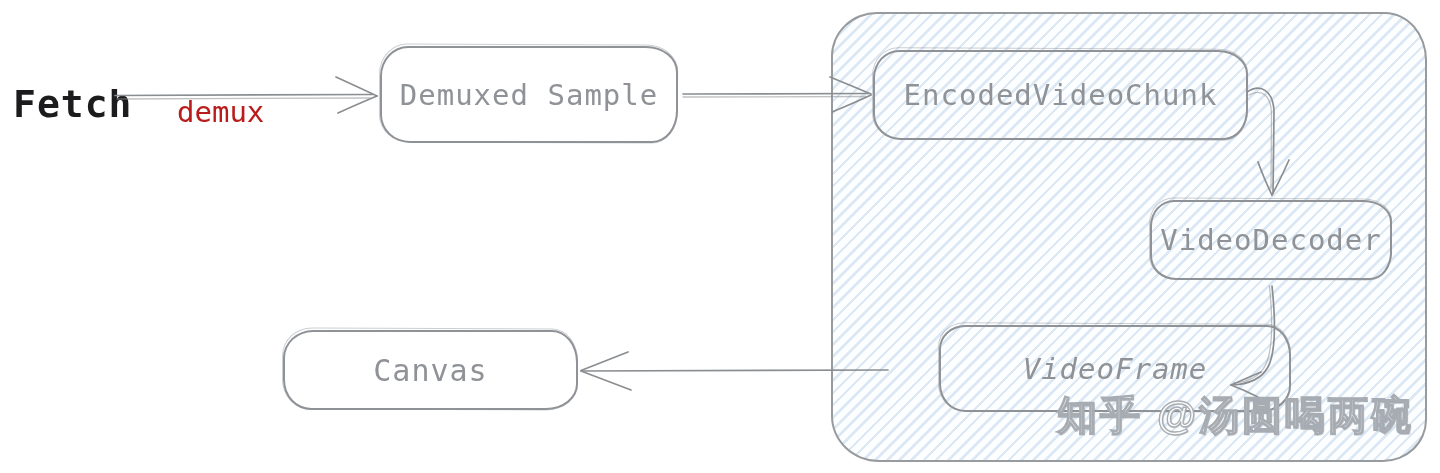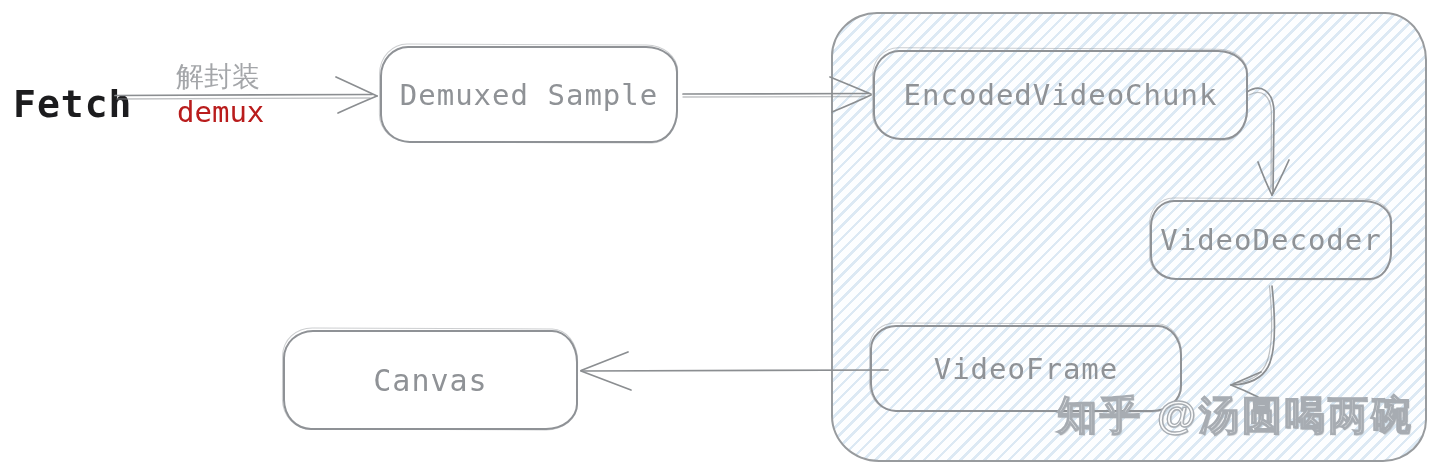--- a/index.html
+++ b/index.html
@@ -35,24 +35,24 @@
     position: absolute;
     inset: -4px -2px -2px -3px;
     border: 1.5px solid rgba(143,146,150,0.45);
     border-radius: inherit;
     transform: rotate(0.25deg);
     pointer-events: none;
   }
   .node.transparent { background: transparent; }
 
   #demuxed-sample { left: 380px; top: 46px;  width: 298px; height: 97px;  border-radius: 28px 32px 26px 30px / 30px 26px 32px 28px; }
-  #canvas-node    { left: 283px; top: 330px; width: 295px; height: 100px; border-radius: 30px 26px 32px 28px / 28px 32px 26px 30px; font-size: 30px; }
+  #canvas-node    { left: 283px; top: 330px; width: 295px; height: 80px; border-radius: 30px 26px 32px 28px / 28px 32px 26px 30px; font-size: 30px; }
   #encoded-chunk  { left: 873px; top: 50px;  width: 375px; height: 90px;  border-radius: 26px 30px 24px 28px / 28px 24px 30px 26px; }
   #video-decoder  { left: 1150px; top: 200px; width: 242px; height: 80px; border-radius: 24px 28px 22px 26px / 26px 22px 28px 24px; }
-  #video-frame    { left: 870px; top: 325px; width: 312px; height: 87px;  border-radius: 26px 24px 30px 26px / 24px 30px 26px 28px; }
+  #video-frame    { left: 939px; top: 325px; width: 352px; height: 87px;  border-radius: 26px 24px 30px 26px / 24px 30px 26px 28px; font-style: italic; }
 
   
   .container-box {
     position: absolute;
     left: 831px; top: 12px;
     width: 596px; height: 450px;
     box-sizing: border-box;
     border: 2.5px solid #989b9e;
     border-radius: 46px 42px 44px 48px / 44px 48px 42px 46px;
     background:
@@ -133,21 +133,20 @@
   </div>
 
   <div class="node transparent" id="video-decoder">
     <span>VideoDecoder</span>
   </div>
 
   <div class="node transparent" id="video-frame">
     <span>VideoFrame</span>
   </div>
 
-  <div class="txt edge-label" id="label-demux-zh">解封装</div>
   <div class="txt edge-label" id="label-demux-en">demux</div>
 
   <svg class="arrows" width="1440" height="473" viewBox="0 0 1440 473">
 
     <g>
       <path d="M115,95.5 L372,94.5"></path>
       <path class="ghost" d="M117,99 L370,98"></path>
       <path d="M336,77 Q360,88 377,96"></path>
       <path d="M338,113 Q360,103 377,96"></path>
     </g>

